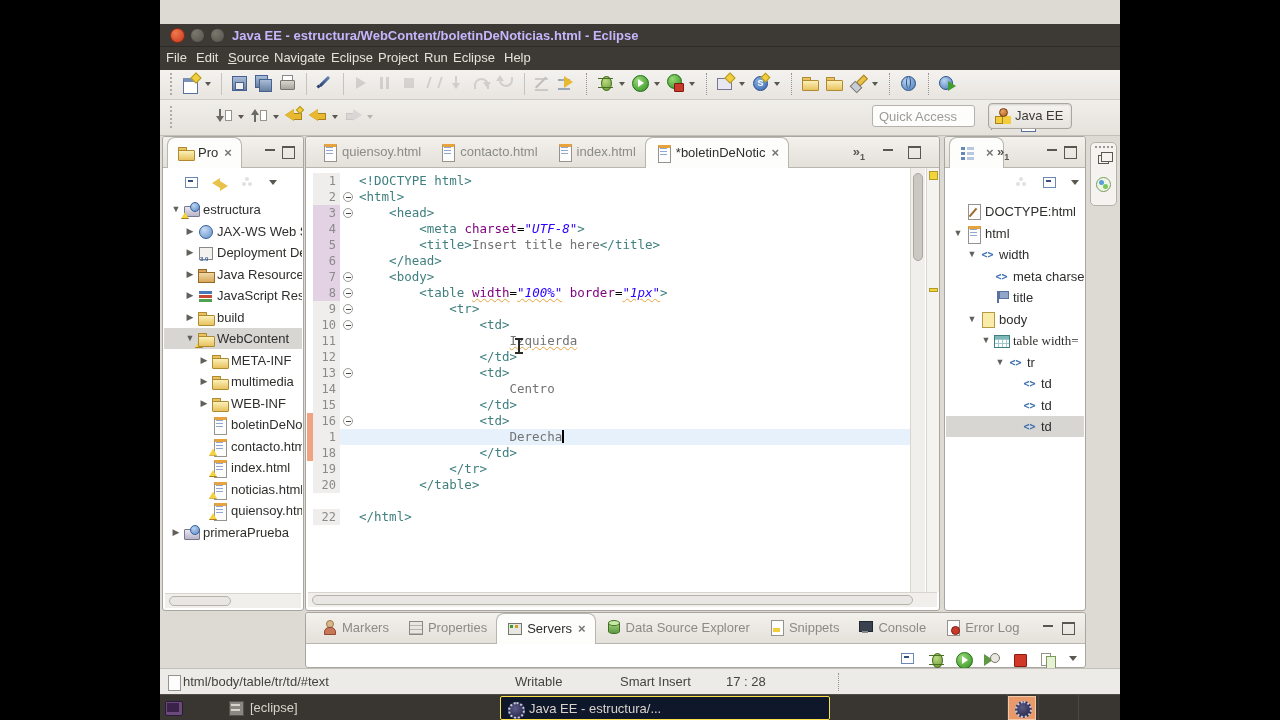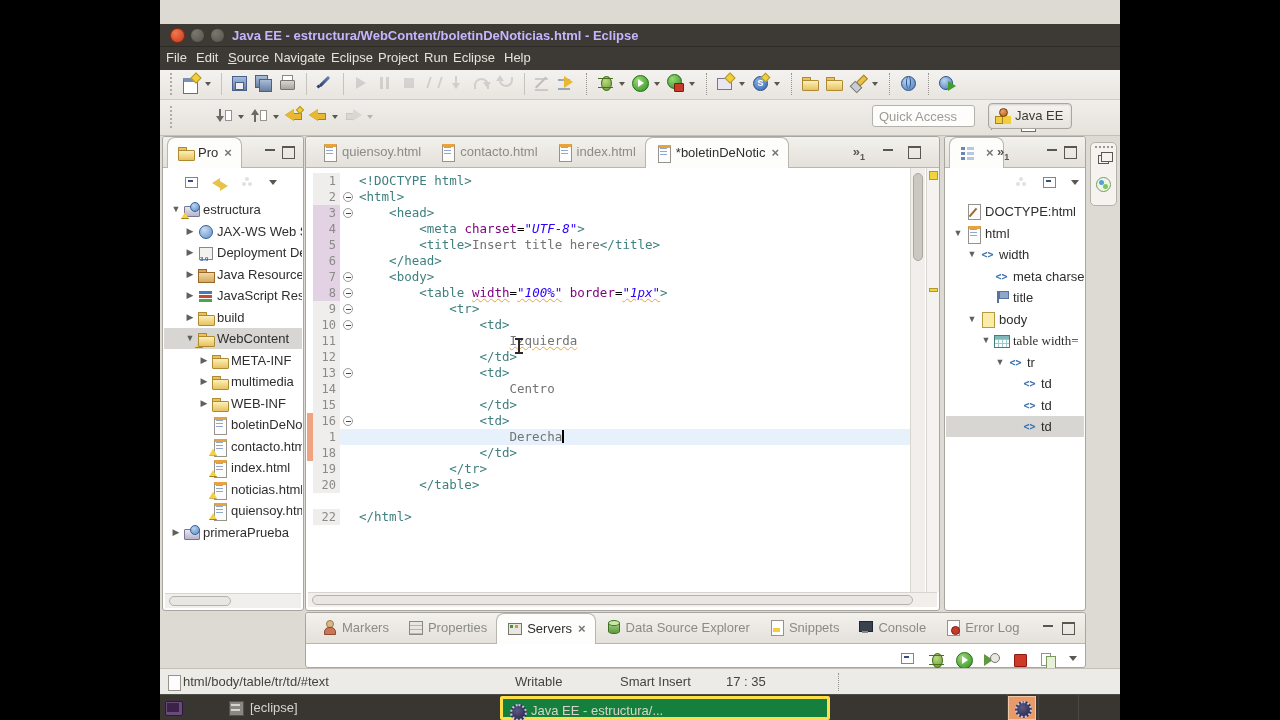--- a/index.html
+++ b/index.html
@@ -124,21 +124,21 @@
   
   #bottom-toolbar{position:absolute;right:8px;top:36px;white-space:nowrap}
   
   #statusbar{position:absolute;left:0;top:668px;width:960px;height:26px;background:#EDEBE7;border-top:1px solid #C3C0B9;font-size:13px;color:#44443F}
   #statusbar .sfield{position:absolute;top:0;height:16px;line-height:25px;white-space:nowrap}
   #status-dotsep{position:absolute;left:678px;top:4px;height:18px;border-left:1px dotted #96938C}
 
   
   #taskbar{position:absolute;left:0;top:694px;width:960px;height:26px;background:#393632;border-top:1px solid #504D47;color:#D8D4CC;font-size:13px}
   .task-btn{position:absolute;top:1px;height:24px;line-height:23px;padding:0 10px 0 28px;color:#D8D4CC;white-space:nowrap}
-  .task-btn.active{background:#15803d;border:3px solid #fde047;border-radius:2px}
+  .task-btn.active{background:#0f172a;border:1px solid #fde047;border-radius:2px}
   .task-ic{position:absolute;left:6px;top:4px;width:16px;height:16px}
   .ws-cell{position:absolute;top:0;height:26px;border-left:1px solid #4A4742}
   #ws-active{position:absolute;left:848px;top:1px;width:28px;height:24px;background:#E89A6A;border:1px solid #F2C9A8}
 
   
   .ic{position:relative;display:inline-block;width:18px;height:18px;vertical-align:middle}
   .bic{position:relative;display:inline-block;width:16px;height:16px;vertical-align:-3px}
   .ov-warn{position:absolute;left:-2px;bottom:-1px;width:8px;height:7px;background:#F6D23C;clip-path:polygon(50% 0,100% 100%,0 100%);border-bottom:1px solid #A8821E}
   .ov-dot{position:absolute;left:2px;top:7px;width:6px;height:6px;border-radius:50%;background:#4A7AC8;border:1px solid #2F5FA8}
   
@@ -515,21 +515,21 @@
       <span class="tab" style="margin-left: 6px;"><span class="bic ic-markers"></span><span>Markers</span></span><span class="tab"><span class="bic ic-props"></span><span>Properties</span></span><span class="tab active"><span class="bic ic-srv"></span><span>Servers</span><span class="closex">×</span></span><span class="tab"><span class="bic ic-dse"></span><span>Data Source Explorer</span></span><span class="tab"><span class="bic ic-snip"></span><span>Snippets</span></span><span class="tab"><span class="bic ic-console"></span><span>Console</span></span><span class="tab"><span class="bic ic-errlog"></span><span>Error Log</span></span><span class="minmax mm-min" style="right:30px"></span><span class="minmax mm-max" style="right:10px"></span></div>
       <div id="bottom-toolbar"><span class="vt-icon"><span class="ic ic-collapseall"></span></span><span class="vt-icon"><span class="ic ic-bug"></span></span><span class="vt-icon"><span class="ic ic-run"></span></span><span class="vt-icon"><span class="ic ic-profile"></span></span><span class="vt-icon"><span class="ic ic-stopred"></span></span><span class="vt-icon"><span class="ic ic-publish"></span></span><span class="vmenu"></span></div>
     </div>
   </div>
 
   <div id="statusbar">
     <span class="bic ic-page abs" style="left:5px;top:5px"></span>
     <span class="sfield" style="left:23px">html/body/table/tr/td/#text</span>
     <span class="sfield" style="left:355px">Writable</span>
     <span class="sfield" style="left:460px">Smart Insert</span>
-    <span class="sfield" style="left:566px">17 : 35</span>
+    <span class="sfield" style="left:566px">17 : 28</span>
     <span id="status-dotsep"></span>
   </div>
 
   <div id="taskbar">
     <span class="task-ic ic-term" style="left:5px;top:5px"></span>
     <span class="task-btn" style="left:62px">
       <span class="task-ic ic-cab"></span>
       <span>[eclipse]</span>
     </span>
     <span class="task-btn active" style="left:340px;width:330px">

